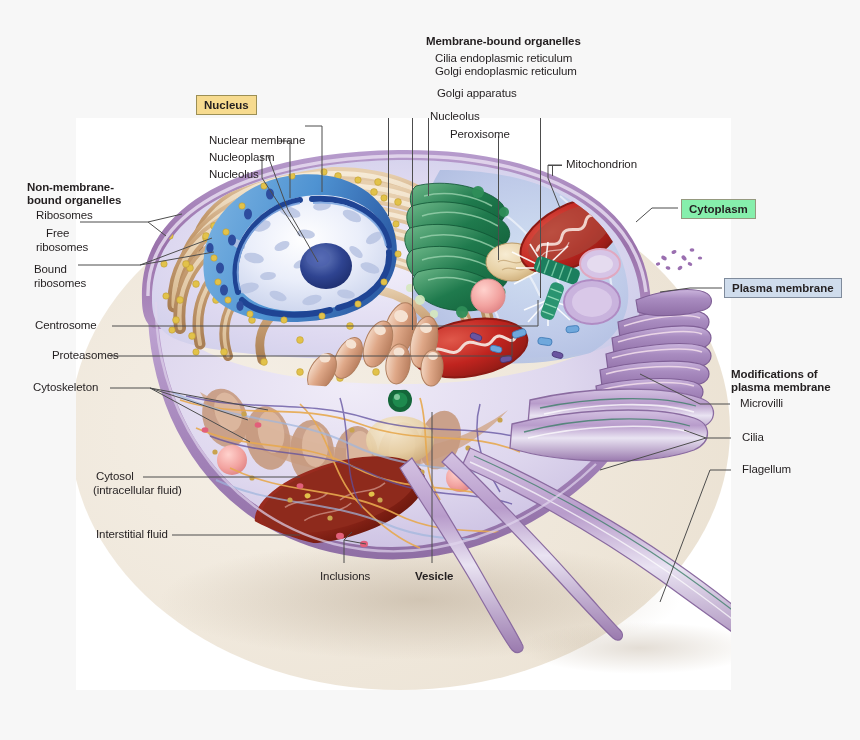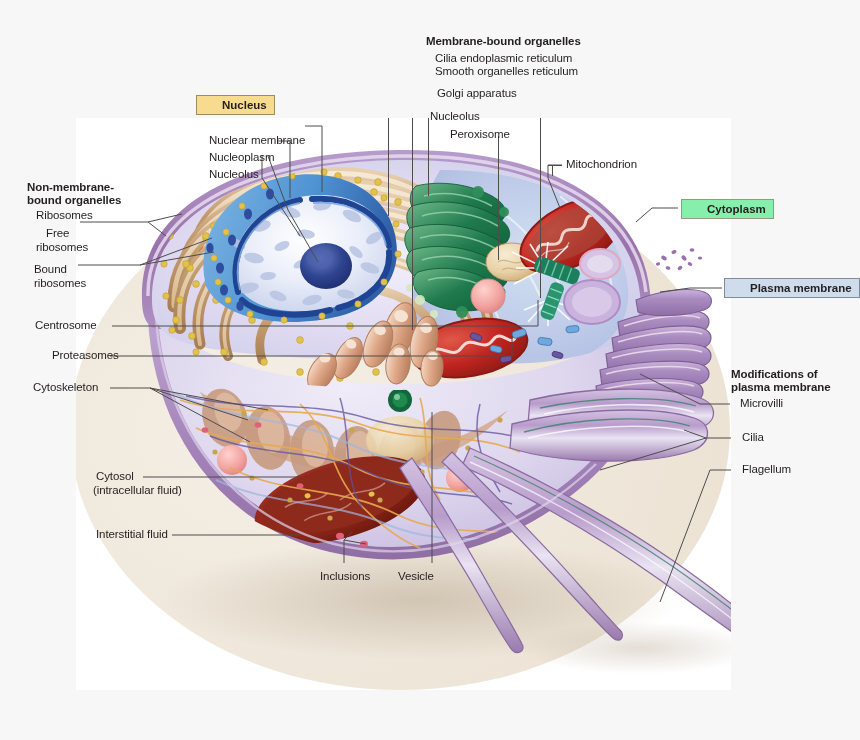--- a/index.html
+++ b/index.html
@@ -25,21 +25,21 @@
     white-space:nowrap;
     letter-spacing:-0.1px;
   }
   .lbl.bold{font-weight:bold;}
   
   .callout{
     position:absolute;
     font-family:"Liberation Sans", sans-serif;
     font-size:11.5px;font-weight:bold;color:#231f20;
     border:1px solid #8a8a8a;
-    padding:3px 7px 3px 25px;
+    padding:3px 7px 3px 7px;
     white-space:nowrap;
     box-sizing:border-box;
   }
   .callout.yellow{background:#f7db8f;border-color:#9c8f55;}
   .callout.green{background:#86efac;border-color:#95997f;}
   .callout.blue{background:#cfdcec;border-color:#7f8b9c;}
 </style>
 </head>
 <body>
 
@@ -723,21 +723,21 @@
         <path d="M732,438 L706,438 L684,430"></path>
         <path d="M706,438 L600,470"></path>
 
         <path d="M734,470 L710,470 L660,602"></path>
       </g>
     </g>
   </svg>
 
   <div class="lbl bold" style="left:426px;top:35px;">Membrane-bound organelles</div>
   <div class="lbl" style="left:435px;top:52px;">Cilia endoplasmic reticulum</div>
-  <div class="lbl" style="left:435px;top:65px;">Smooth organelles reticulum</div>
+  <div class="lbl" style="left:435px;top:65px;">Golgi endoplasmic reticulum</div>
   <div class="lbl" style="left:437px;top:87px;">Golgi apparatus</div>
   <div class="lbl" style="left:430px;top:110px;">Nucleolus</div>
   <div class="lbl" style="left:450px;top:128px;">Peroxisome</div>
   <div class="lbl" style="left:566px;top:158px;">Mitochondrion</div>
 
   <div class="callout yellow" style="left:196px;top:95px;">Nucleus</div>
   <div class="lbl" style="left:209px;top:134px;">Nuclear membrane</div>
   <div class="lbl" style="left:209px;top:151px;">Nucleoplasm</div>
   <div class="lbl" style="left:209px;top:168px;">Nucleolus</div>
 
@@ -749,21 +749,21 @@
   <div class="lbl" style="left:34px;top:263px;">Bound</div>
   <div class="lbl" style="left:34px;top:277px;">ribosomes</div>
   <div class="lbl" style="left:35px;top:319px;">Centrosome</div>
   <div class="lbl" style="left:34px;top:349px;padding-left:18px;">Proteasomes</div>
   <div class="lbl" style="left:33px;top:381px;">Cytoskeleton</div>
   <div class="lbl" style="left:96px;top:470px;">Cytosol</div>
   <div class="lbl" style="left:93px;top:484px;">(intracellular fluid)</div>
   <div class="lbl" style="left:96px;top:528px;">Interstitial fluid</div>
 
   <div class="lbl" style="left:320px;top:570px;">Inclusions</div>
-  <div class="lbl" style="left:398px;top:570px;">Vesicle</div>
+  <div class="lbl" style="left:415px;top:570px;font-weight:bold;">Vesicle</div>
 
   <div class="callout green" style="left:681px;top:199px;">Cytoplasm</div>
   <div class="callout blue" style="left:724px;top:278px;">Plasma membrane</div>
 
   <div class="lbl bold" style="left:731px;top:368px;">Modifications of</div>
   <div class="lbl bold" style="left:731px;top:381px;">plasma membrane</div>
   <div class="lbl" style="left:740px;top:397px;">Microvilli</div>
   <div class="lbl" style="left:742px;top:431px;">Cilia</div>
   <div class="lbl" style="left:742px;top:463px;">Flagellum</div>
 

